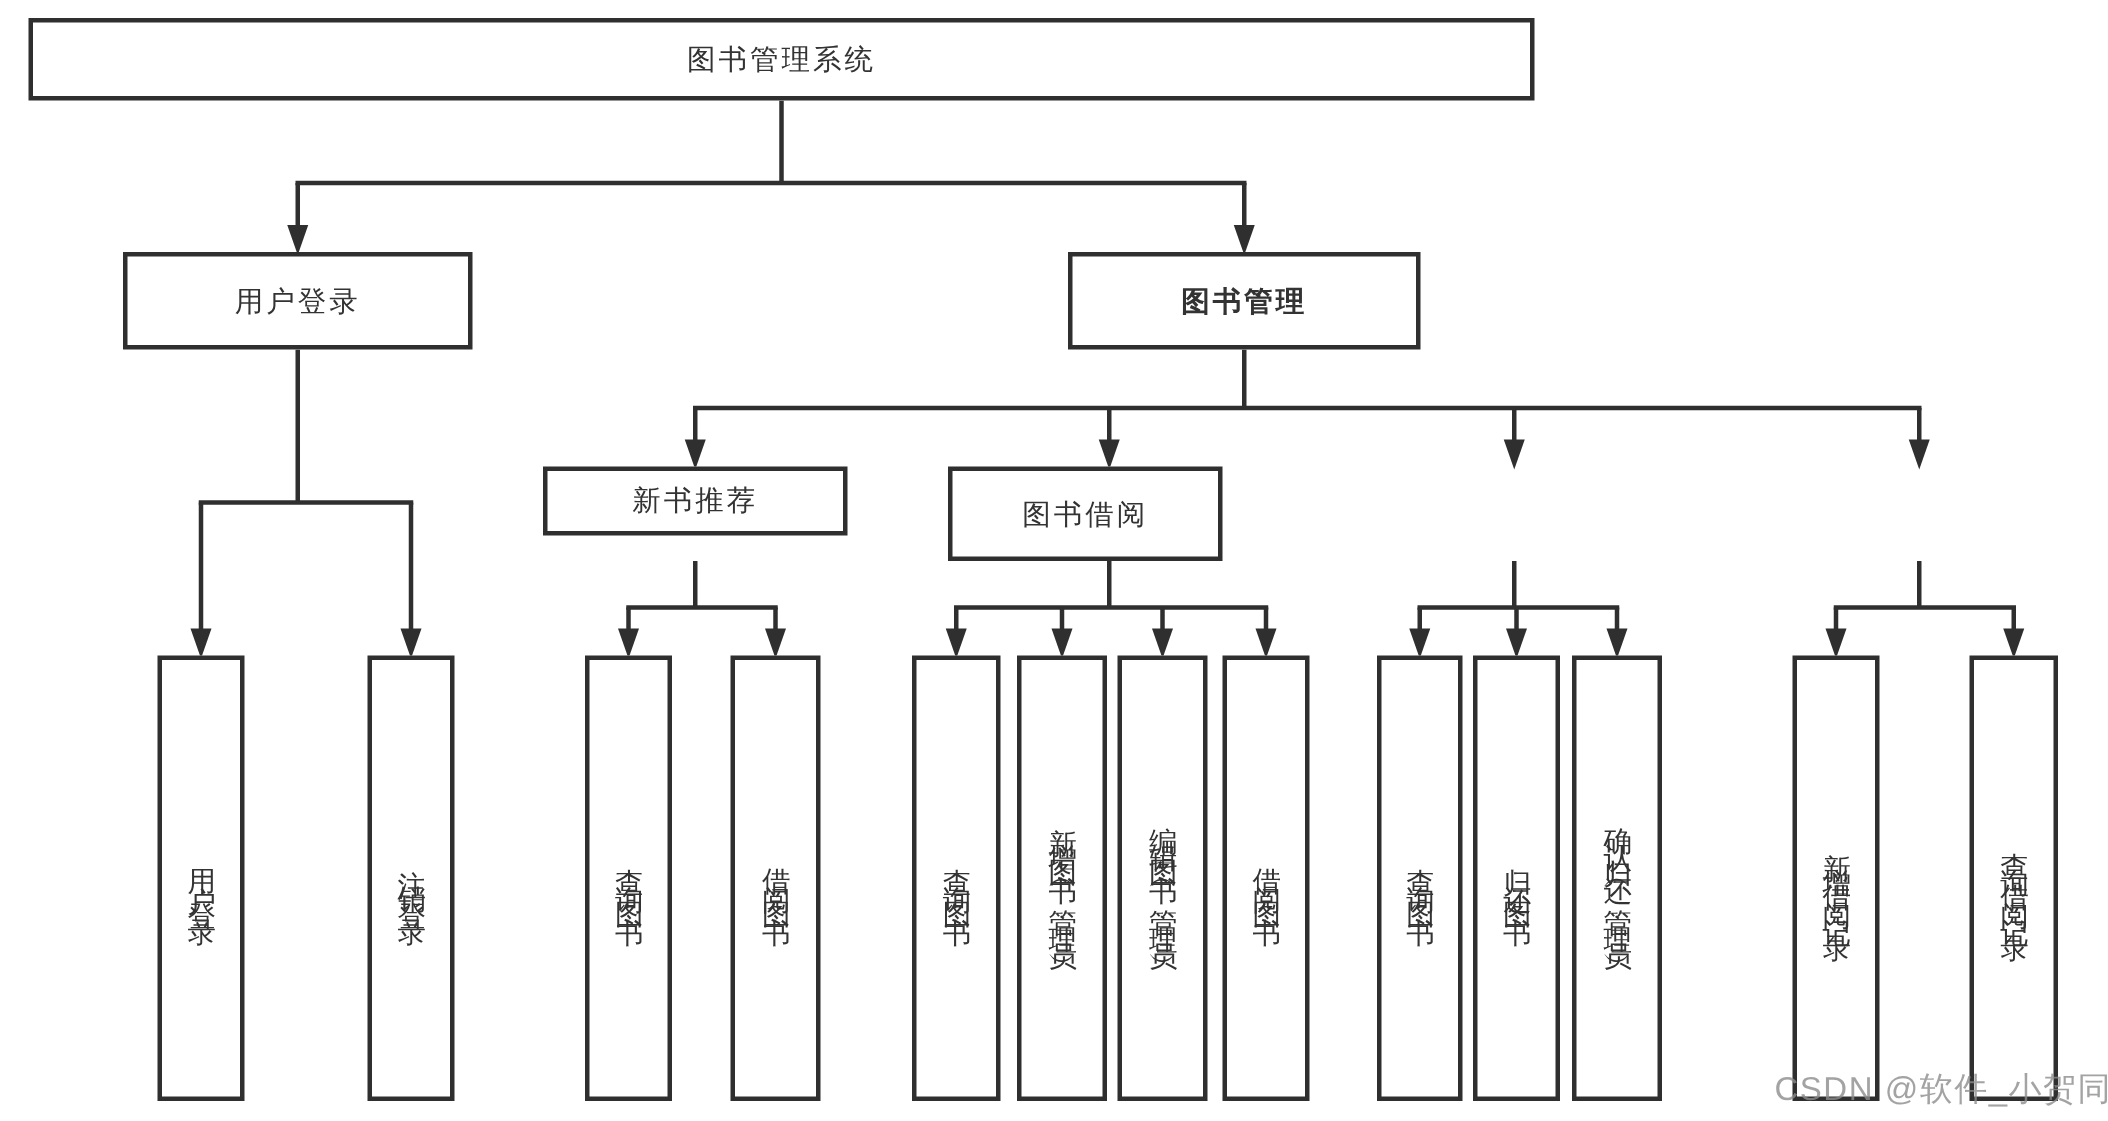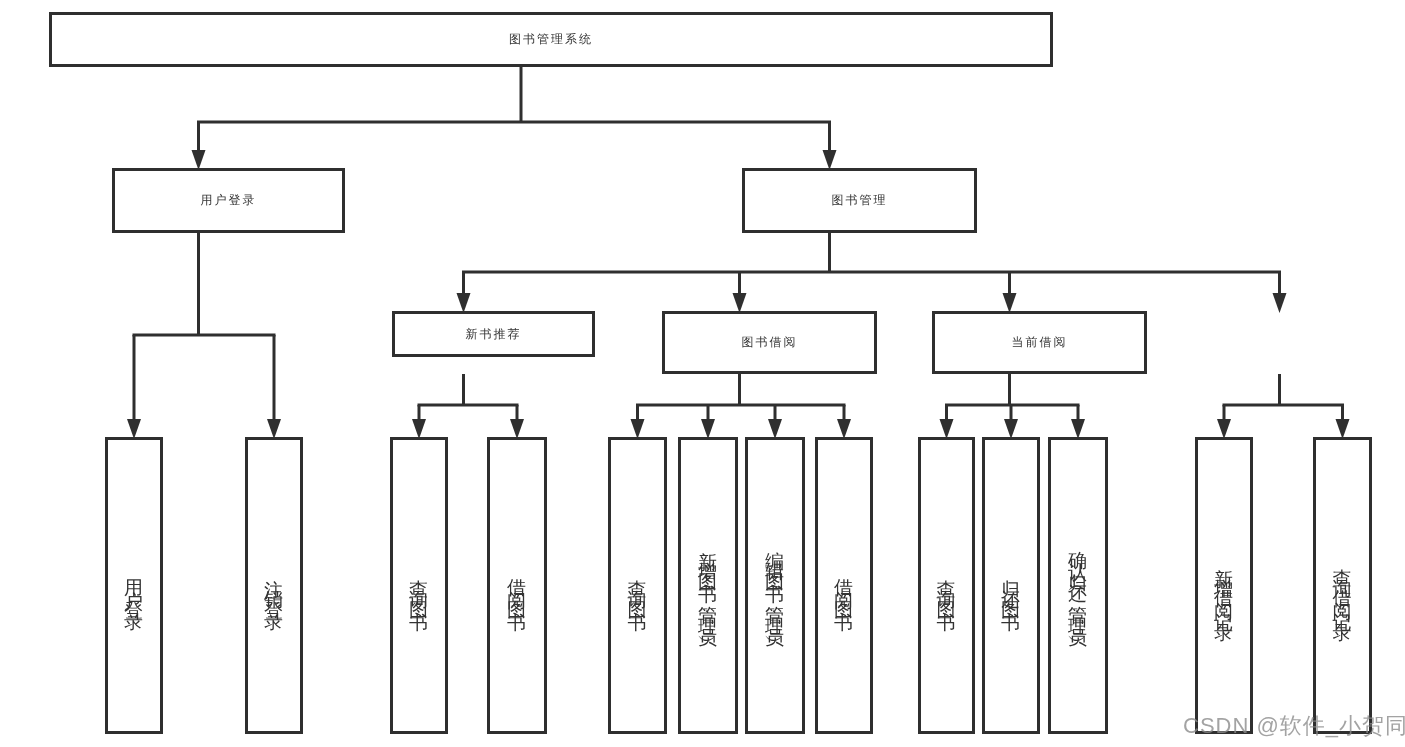--- a/index.html
+++ b/index.html
@@ -17,23 +17,22 @@
     box-sizing:border-box;
     background:#ffffff;
     border:3px solid #2f2f2f;
     color:#333333;
     display:flex;
     align-items:center;
     justify-content:center;
     text-align:center;
   }
   .node.horizontal{
-    font-size:12px;
+    font-size:19px;
     letter-spacing:2px;
-    margin-left:30px;
   }
   .node.vertical{
     writing-mode:vertical-rl;
     text-orientation:mixed;
     font-size:19px;
     letter-spacing:11px;
     line-height:1;
   }
   .watermark{
     position:absolute;
@@ -100,24 +99,23 @@
       <line x1="1279.5" y1="374" x2="1279.5" y2="405" stroke="#2f2f2f" stroke-width="3"></line>
       <line x1="1222.5" y1="405" x2="1344" y2="405" stroke="#2f2f2f" stroke-width="3"></line>
       <line x1="1224" y1="405" x2="1224" y2="421" stroke="#2f2f2f" stroke-width="3"></line>
       <polygon points="1217,419 1231,419 1224,439" fill="#2f2f2f"></polygon>
       <line x1="1342.5" y1="405" x2="1342.5" y2="421" stroke="#2f2f2f" stroke-width="3"></line>
       <polygon points="1335.5,419 1349.5,419 1342.5,439" fill="#2f2f2f"></polygon>
     </svg>
   <div id="nodes">
       <div class="node horizontal" style="left: 19px; top: 12px; width: 1004px; height: 55px;">图书管理系统</div>
       <div class="node horizontal" style="left: 82px; top: 168px; width: 233px; height: 65px;">用户登录</div>
-      <div class="node horizontal" style="left: 712px; top: 168px; width: 235px; height: 65px;">图书管理</div>
+      <div class="node horizontal" style="left: 712px; top: 168px; width: 235px; height: 65px; font-weight: bold;">图书管理</div>
       <div class="node horizontal" style="left: 362px; top: 311px; width: 203px; height: 46px;">新书推荐</div>
-      <div class="node horizontal" style="left: 632px; top: 311px; width: 215px; height: 63px;">图书借阅</div>
-      <div class="node horizontal" style="left: 902px; top: 311px; width: 215px; height: 63px;">当前借阅</div>
+      <div class="node horizontal" style="left: 632px; top: 311px; width: 183px; height: 63px;">图书借阅</div>
       <div class="node vertical" style="left: 105px; top: 437px; width: 58px; height: 297px;">用户登录</div>
       <div class="node vertical" style="left: 245px; top: 437px; width: 58px; height: 297px;">注销登录</div>
       <div class="node vertical" style="left: 390px; top: 437px; width: 58px; height: 297px;">查询图书</div>
       <div class="node vertical" style="left: 487px; top: 437px; width: 60px; height: 297px;">借阅图书</div>
       <div class="node vertical" style="left: 608px; top: 437px; width: 59px; height: 297px;">查询图书</div>
       <div class="node vertical" style="left: 678px; top: 437px; width: 60px; height: 297px;">新增图书（管理员）</div>
       <div class="node vertical" style="left: 745px; top: 437px; width: 60px; height: 297px;">编辑图书（管理员）</div>
       <div class="node vertical" style="left: 815px; top: 437px; width: 58px; height: 297px;">借阅图书</div>
       <div class="node vertical" style="left: 918px; top: 437px; width: 57px; height: 297px;">查询图书</div>
       <div class="node vertical" style="left: 982px; top: 437px; width: 58px; height: 297px;">归还图书</div>

